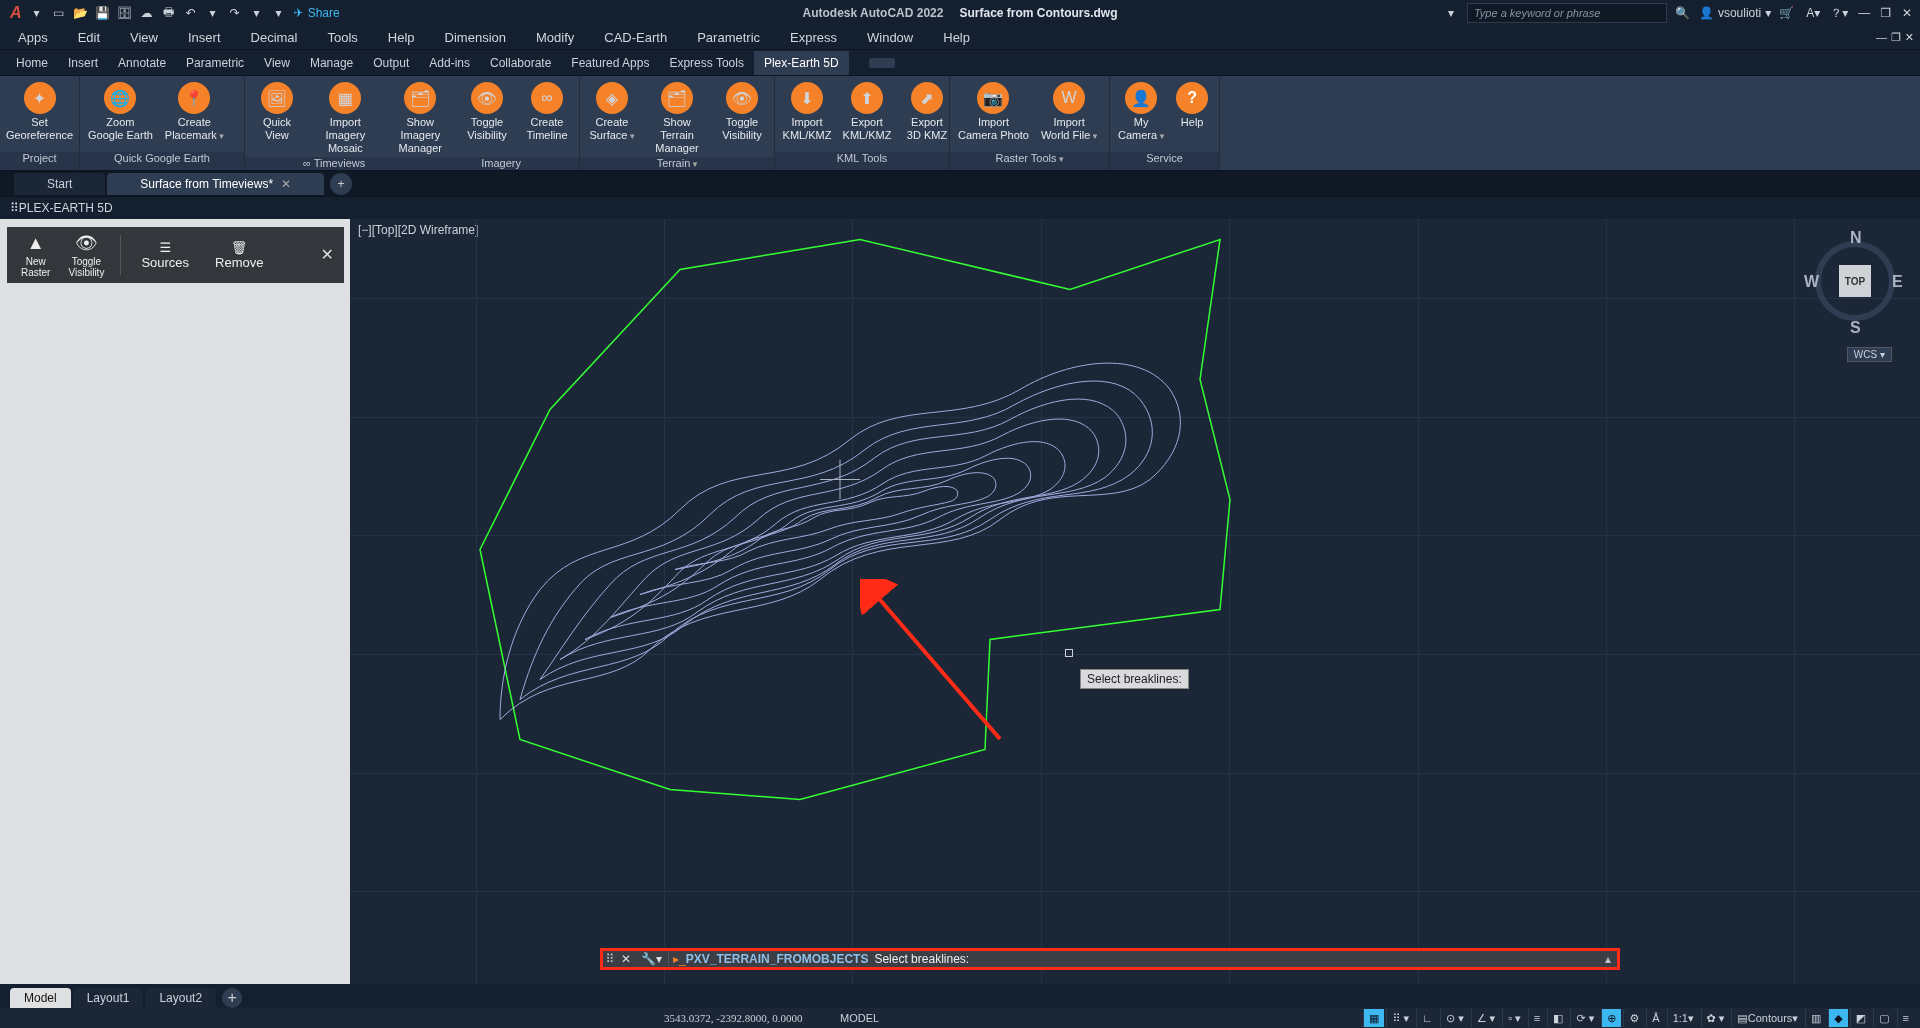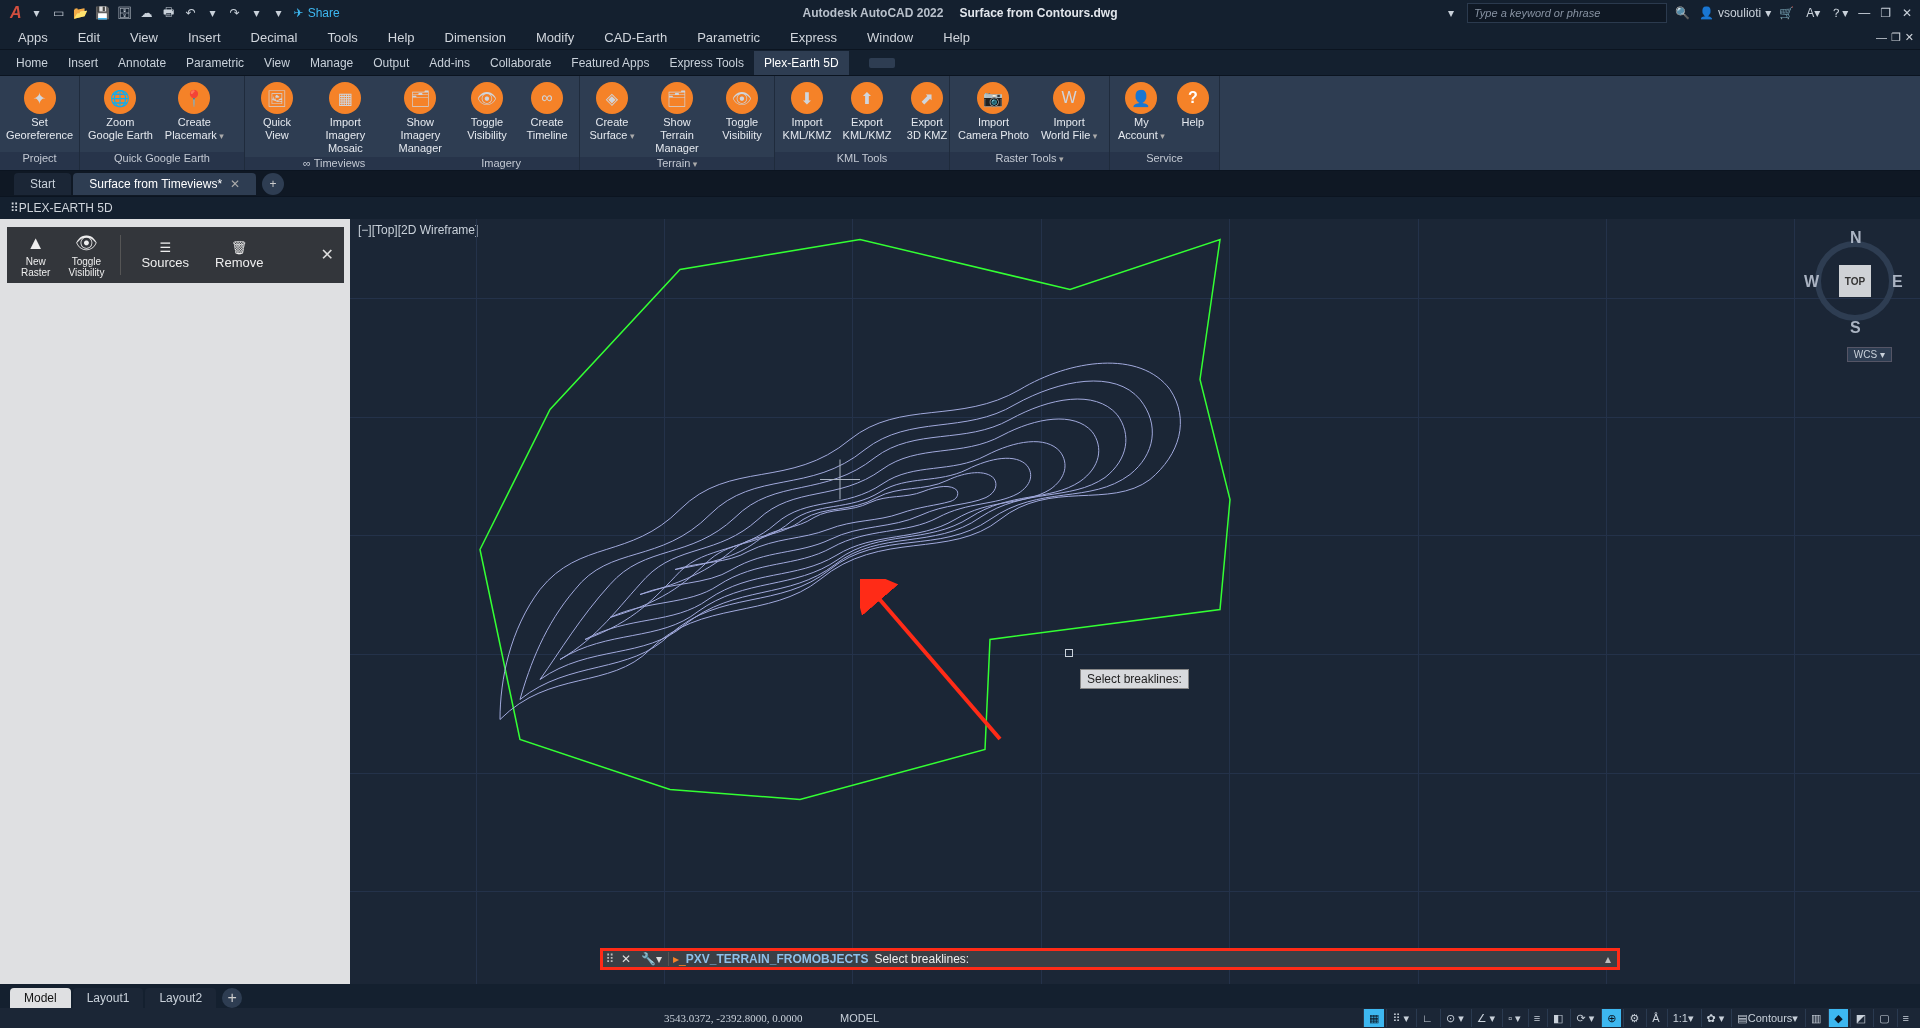--- a/index.html
+++ b/index.html
@@ -39,21 +39,21 @@
 .panel .label { height: 18px; text-align: center; font-size: 11px; color: #c3c9d3; background: #27344a; }
 .btn { display: flex; flex-direction: column; align-items: center; justify-content: flex-start; padding: 2px 6px; min-width: 60px; cursor: pointer; }
 .btn .ic { width: 32px; height: 32px; border-radius: 16px; margin-bottom: 2px; display:flex; align-items:center; justify-content:center; }
 .btn .txt { font-size: 11px; text-align: center; line-height: 13px; color: #e5e9ef; white-space: pre-line; }
 .ic.orange { background: #f58228; }
 .ic.help { background: #f58228; color:#fff; font-weight:bold; }
 .arrowdn::after { content: " ▾"; font-size: 9px; color:#aaa; }
 
 
 .doctabs { height: 26px; background: #0f1824; display: flex; align-items: center; padding-left: 14px; gap: 0; font-size: 12px; border-bottom: 1px solid #0b1420; }
-.doctabs .tab { padding: 4px 16px; background: #1b2636; color: #c9d1da; border-radius: 4px 4px 0 0; margin-right: 2px; cursor: pointer; display:flex; align-items:center; gap:8px; }
+.doctabs .tab { padding: 4px 33px; background: #1b2636; color: #c9d1da; border-radius: 4px 4px 0 0; margin-right: 2px; cursor: pointer; display:flex; align-items:center; gap:8px; }
 .doctabs .tab.active { background: #2e3d52; color: #fff; }
 .doctabs .tab .close { color:#aaa; cursor:pointer; }
 .doctabs .plus { width: 22px; height: 22px; border-radius: 11px; background: #2e3d52; display:flex; align-items:center; justify-content:center; color:#ccc; margin-left:4px; cursor:pointer; }
 
 
 .palettetitle { height: 22px; background: #14202f; color: #d0d5dc; font-size: 12px; padding-left: 10px; display:flex; align-items:center; }
 
 
 .main { position: absolute; left: 0; right: 0; top: 219px; bottom: 18px; display: flex; }
 .sidepanel { width: 350px; background: #dfe0e2; position:relative; }
@@ -322,21 +322,21 @@
         </div>
     </div>
     <div class="label arrowdn">Raster Tools</div>
   </div>
 
   <div class="panel" style="width:110px">
     <div class="body">
       <div class="btn" style="min-width:48px">
           <div class="ic orange">👤</div>
           <div class="txt arrowdn">My
-Account</div>
+Camera</div>
         </div>
       <div class="btn" style="min-width:44px">
           <div class="ic help">?</div>
           <div class="txt">Help</div>
         </div>
     </div>
     <div class="label">Service</div>
   </div>
 </div>
 

